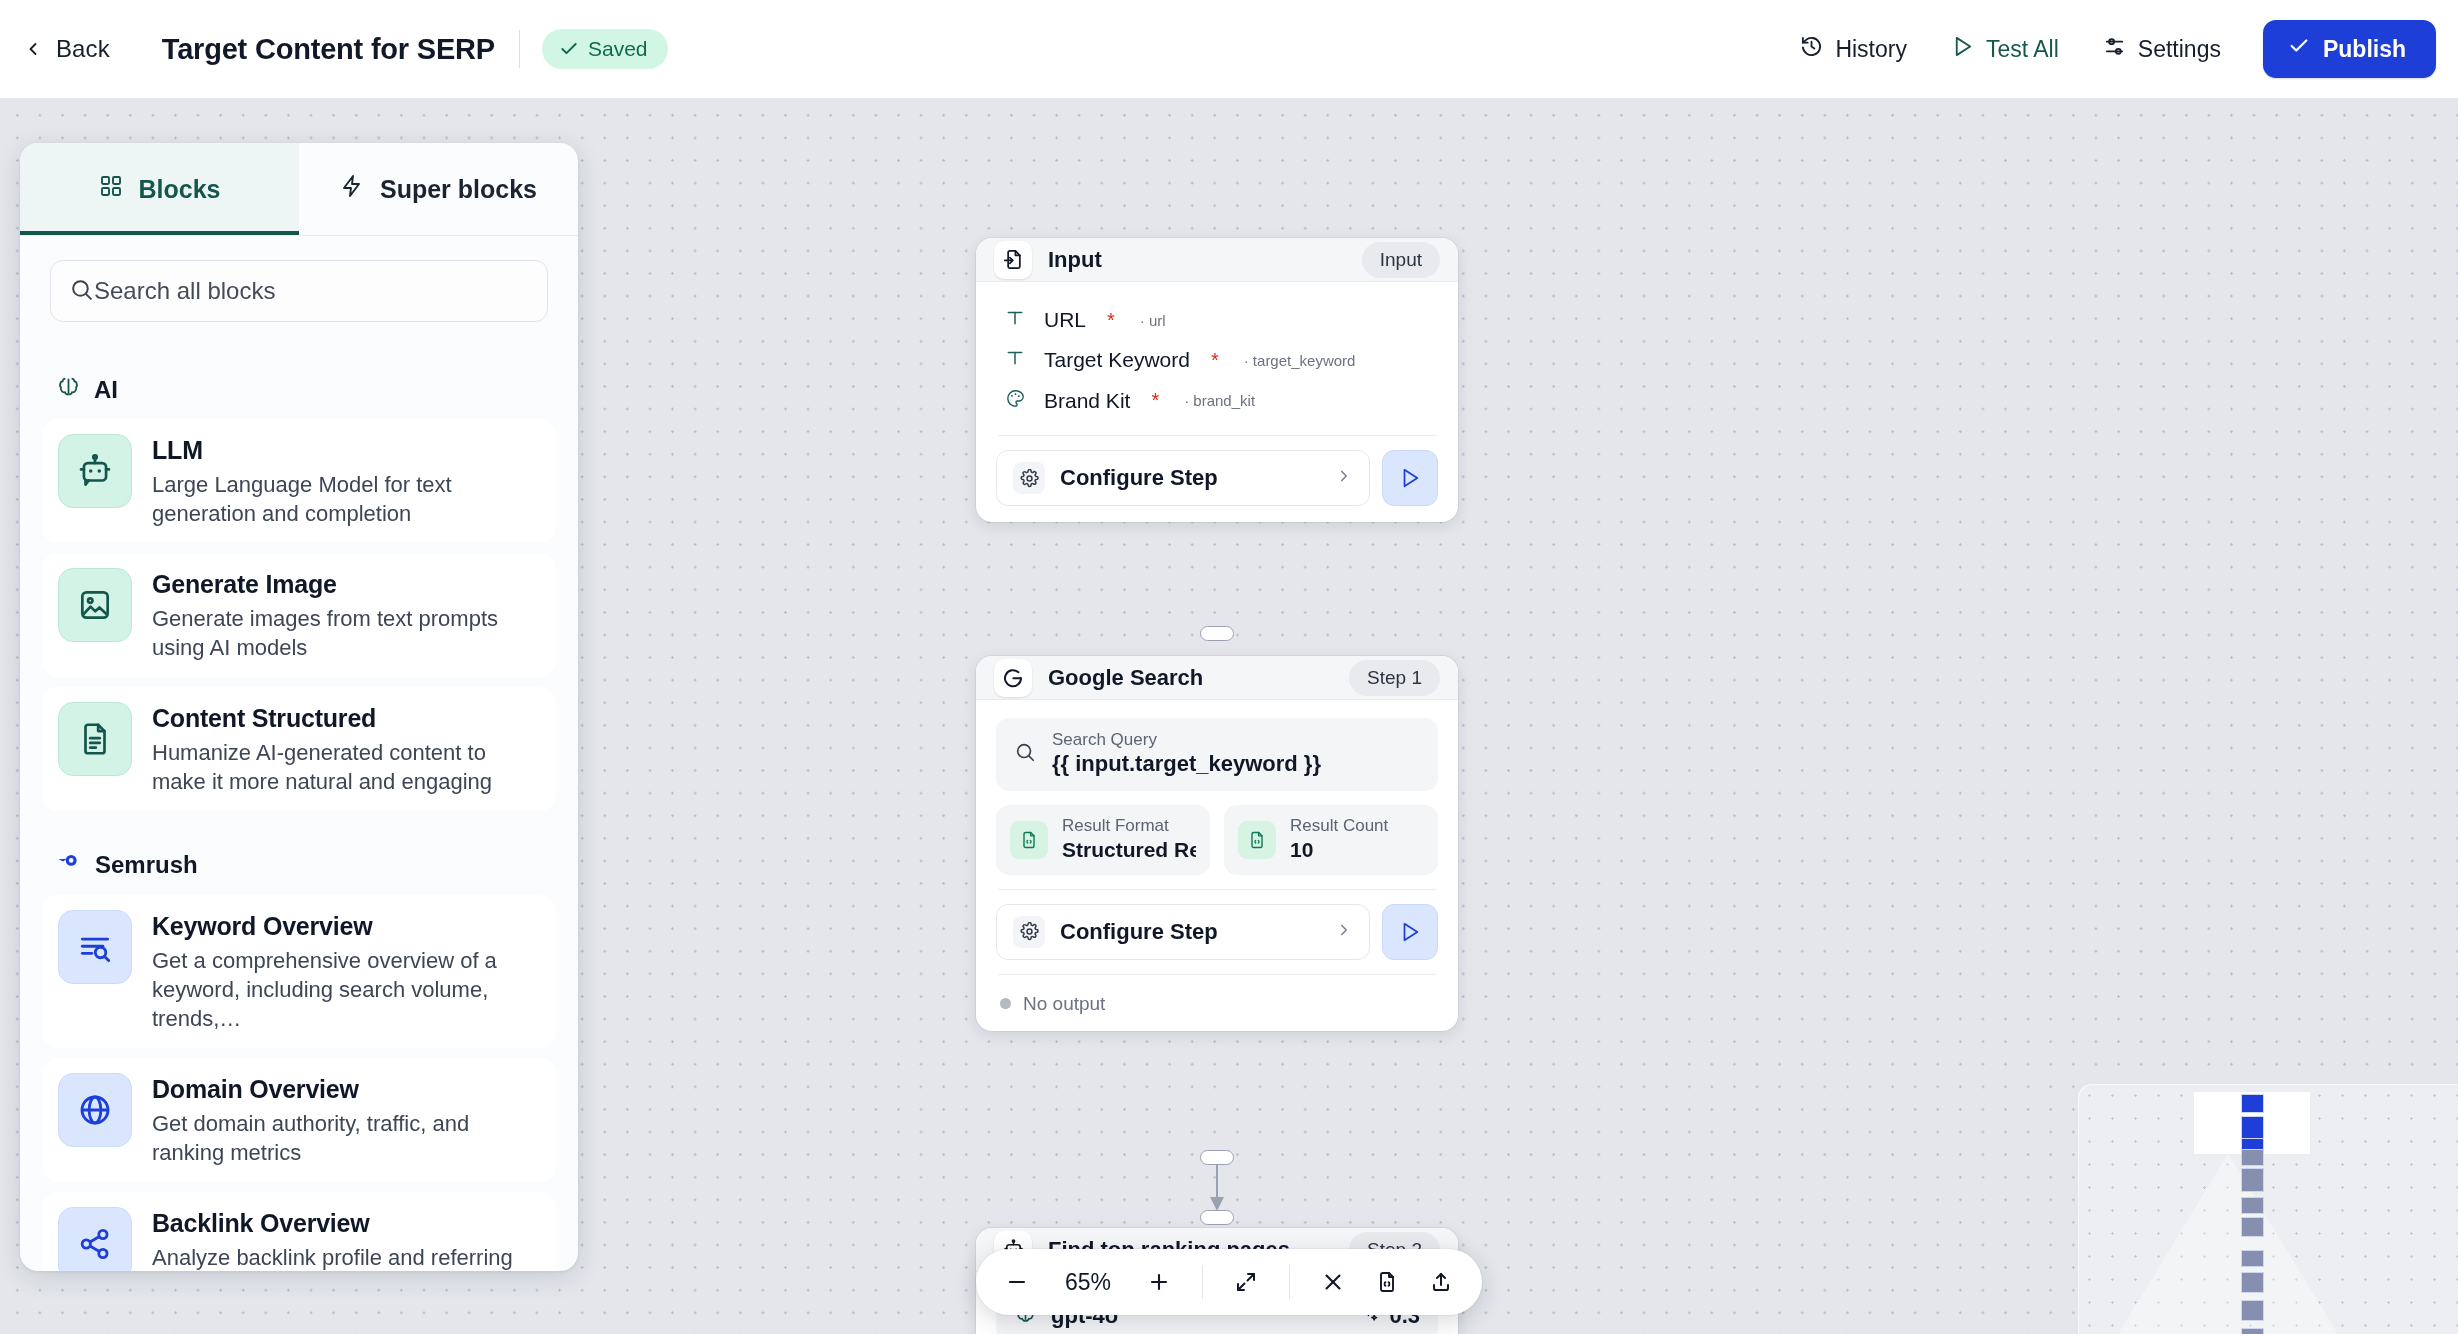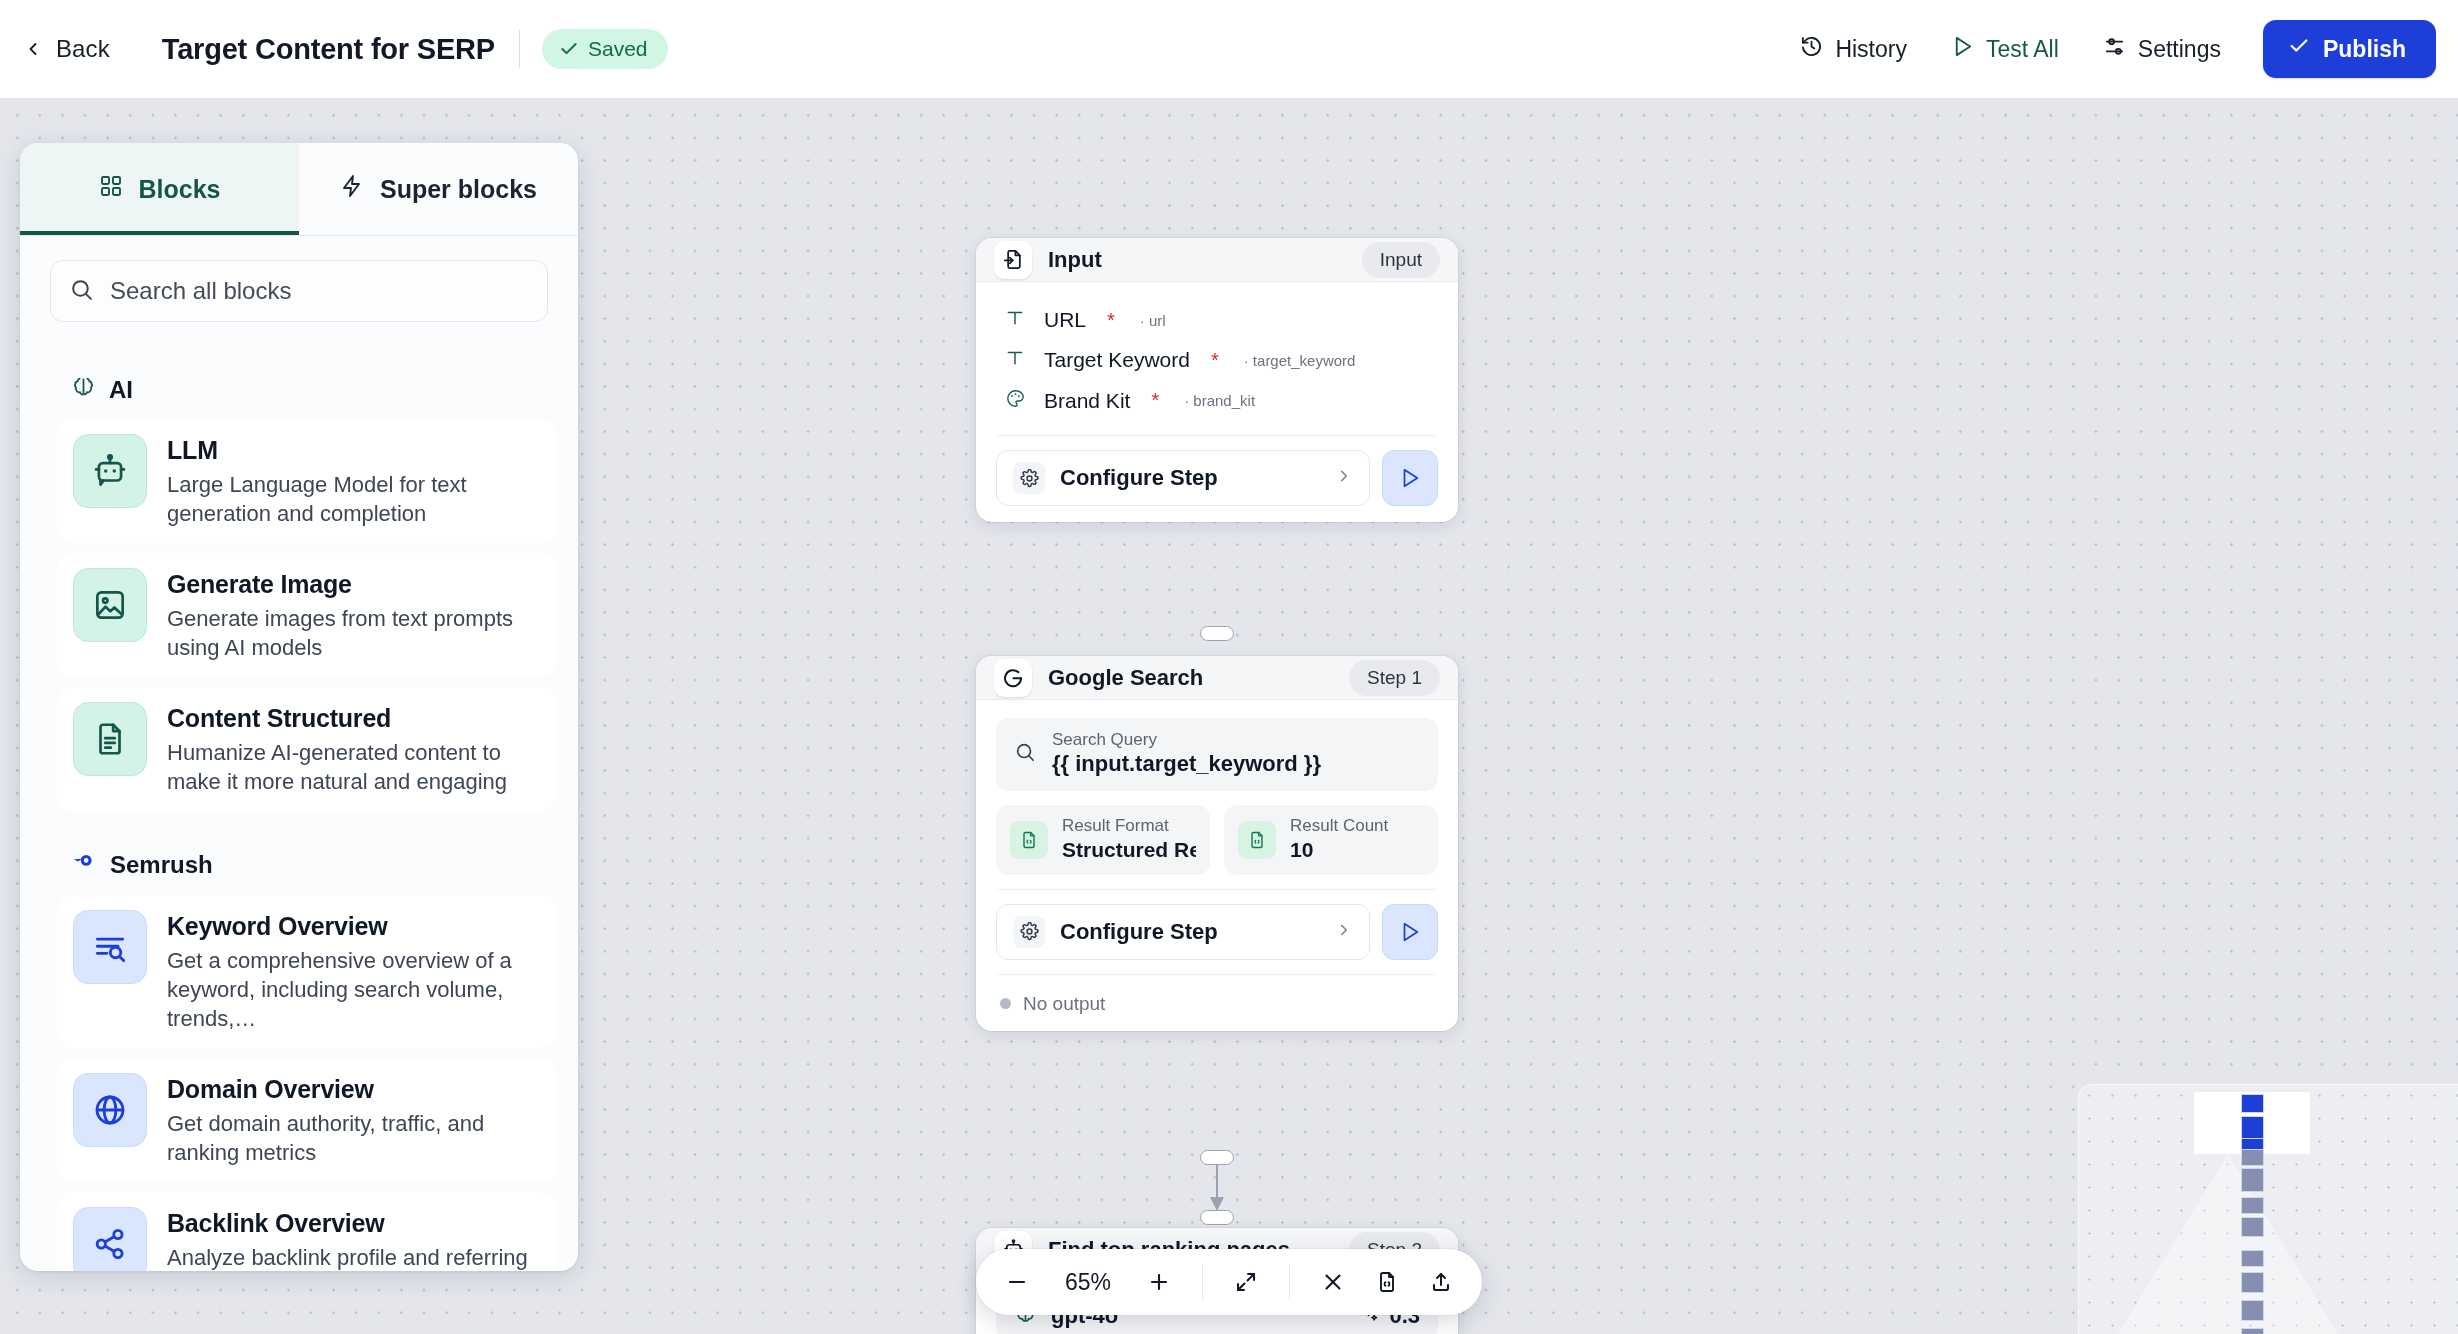--- a/index.html
+++ b/index.html
@@ -91,29 +91,29 @@
   }
   .tab.active { background: #eef5f5; color: #14564b; }
   .tab.active::after {
     content: ""; position: absolute; left: 0; right: 0; bottom: 0;
     height: 4px; background: #14564b;
   }
   .search-wrap { padding: 24px 30px 10px 30px; }
   .search-box {
     height: 62px; border: 1px solid #e1e5ea; border-radius: 13px;
     background: #fdfdfe; display: flex; align-items: center;
-    padding: 0 18px; gap: 16px;
+    padding: 0 18px; 
   }
   .search-box input {
     border: 0; outline: 0; background: transparent;
     font-family: inherit; font-size: 24px; color: #1c2634; width: 100%;
   }
   .search-box input::placeholder { color: #444c59; }
 
-  .block-scroll { padding: 22px 22px 0 22px; margin-left: 15px; }
+  .block-scroll { padding: 22px 22px 0 22px; }
   .group-head {
     display: flex; align-items: center; gap: 13px;
     font-size: 24px; font-weight: 700; color: #111827;
     margin: 20px 0 14px 14px;
   }
   .group-head.second { margin-top: 38px; }
   .block-row {
     display: flex; gap: 20px; align-items: flex-start;
     background: #ffffff; border-radius: 16px;
     padding: 15px 16px; margin-bottom: 10px; cursor: pointer;

